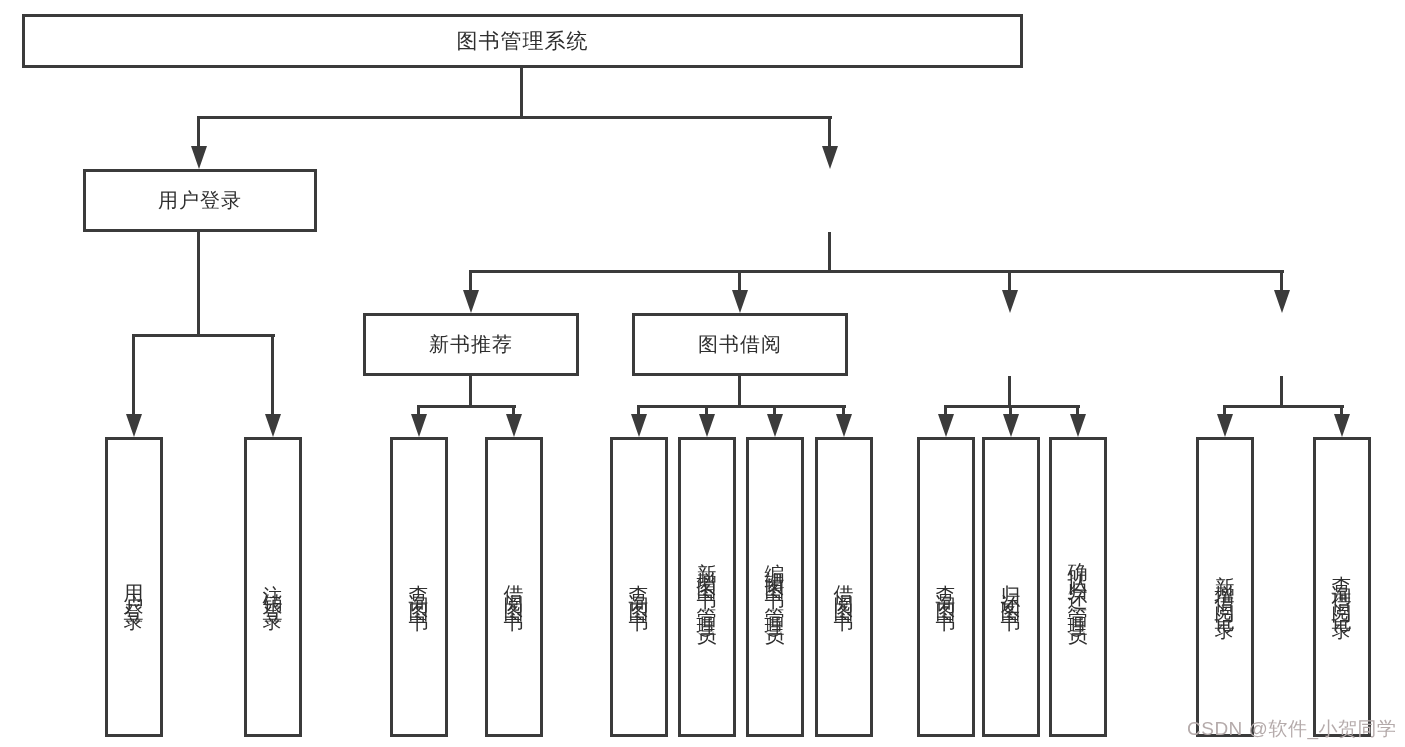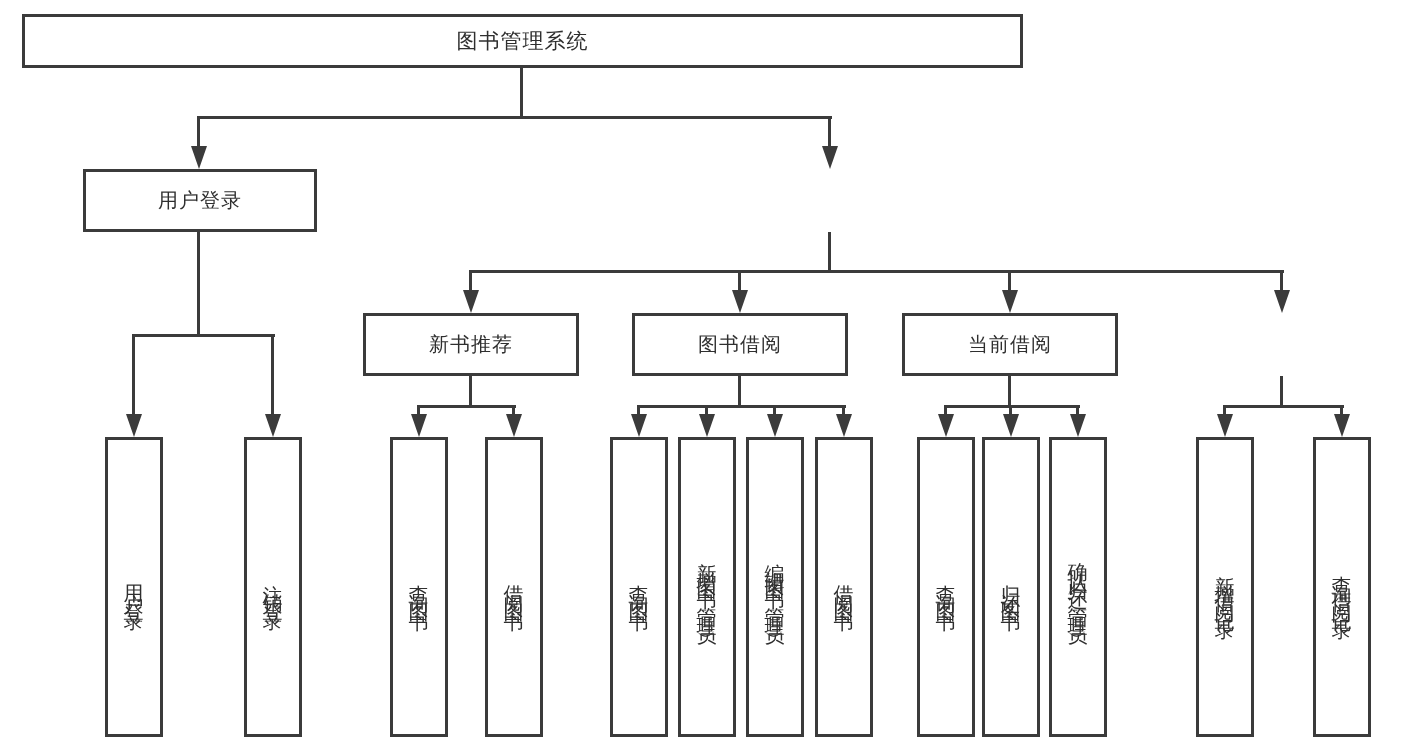--- a/index.html
+++ b/index.html
@@ -103,23 +103,20 @@
   <div class="box lvl" style="left:83px;top:169px;width:234px;height:63px">
     <span class="h-label">用户登录</span>
   </div>
 
   <div class="box lvl" style="left:363px;top:313px;width:216px;height:63px">
     <span class="h-label">新书推荐</span>
   </div>
   <div class="box lvl" style="left:632px;top:313px;width:216px;height:63px">
     <span class="h-label">图书借阅</span>
   </div>
-  <div class="box lvl" style="left:902px;top:313px;width:216px;height:63px">
-    <span class="h-label">当前借阅</span>
-  </div>
 
   <div class="box leaf" style="left:105px;top:437px;width:58px;height:300px">
     <span class="v-label">用户登录</span>
   </div>
   <div class="box leaf" style="left:244px;top:437px;width:58px;height:300px">
     <span class="v-label">注销登录</span>
   </div>
   <div class="box leaf" style="left:390px;top:437px;width:58px;height:300px">
     <span class="v-label">查询图书</span>
   </div>
@@ -147,13 +144,14 @@
   <div class="box leaf" style="left:1049px;top:437px;width:58px;height:300px">
     <span class="v-label">确认归还（管理员）</span>
   </div>
   <div class="box leaf" style="left:1196px;top:437px;width:58px;height:300px">
     <span class="v-label">新增借阅记录</span>
   </div>
   <div class="box leaf" style="left:1313px;top:437px;width:58px;height:300px">
     <span class="v-label">查询借阅记录</span>
   </div>
 
+  <div class="watermark">CSDN @软件_小贺同学</div>
 </div>
 
 </body></html>

